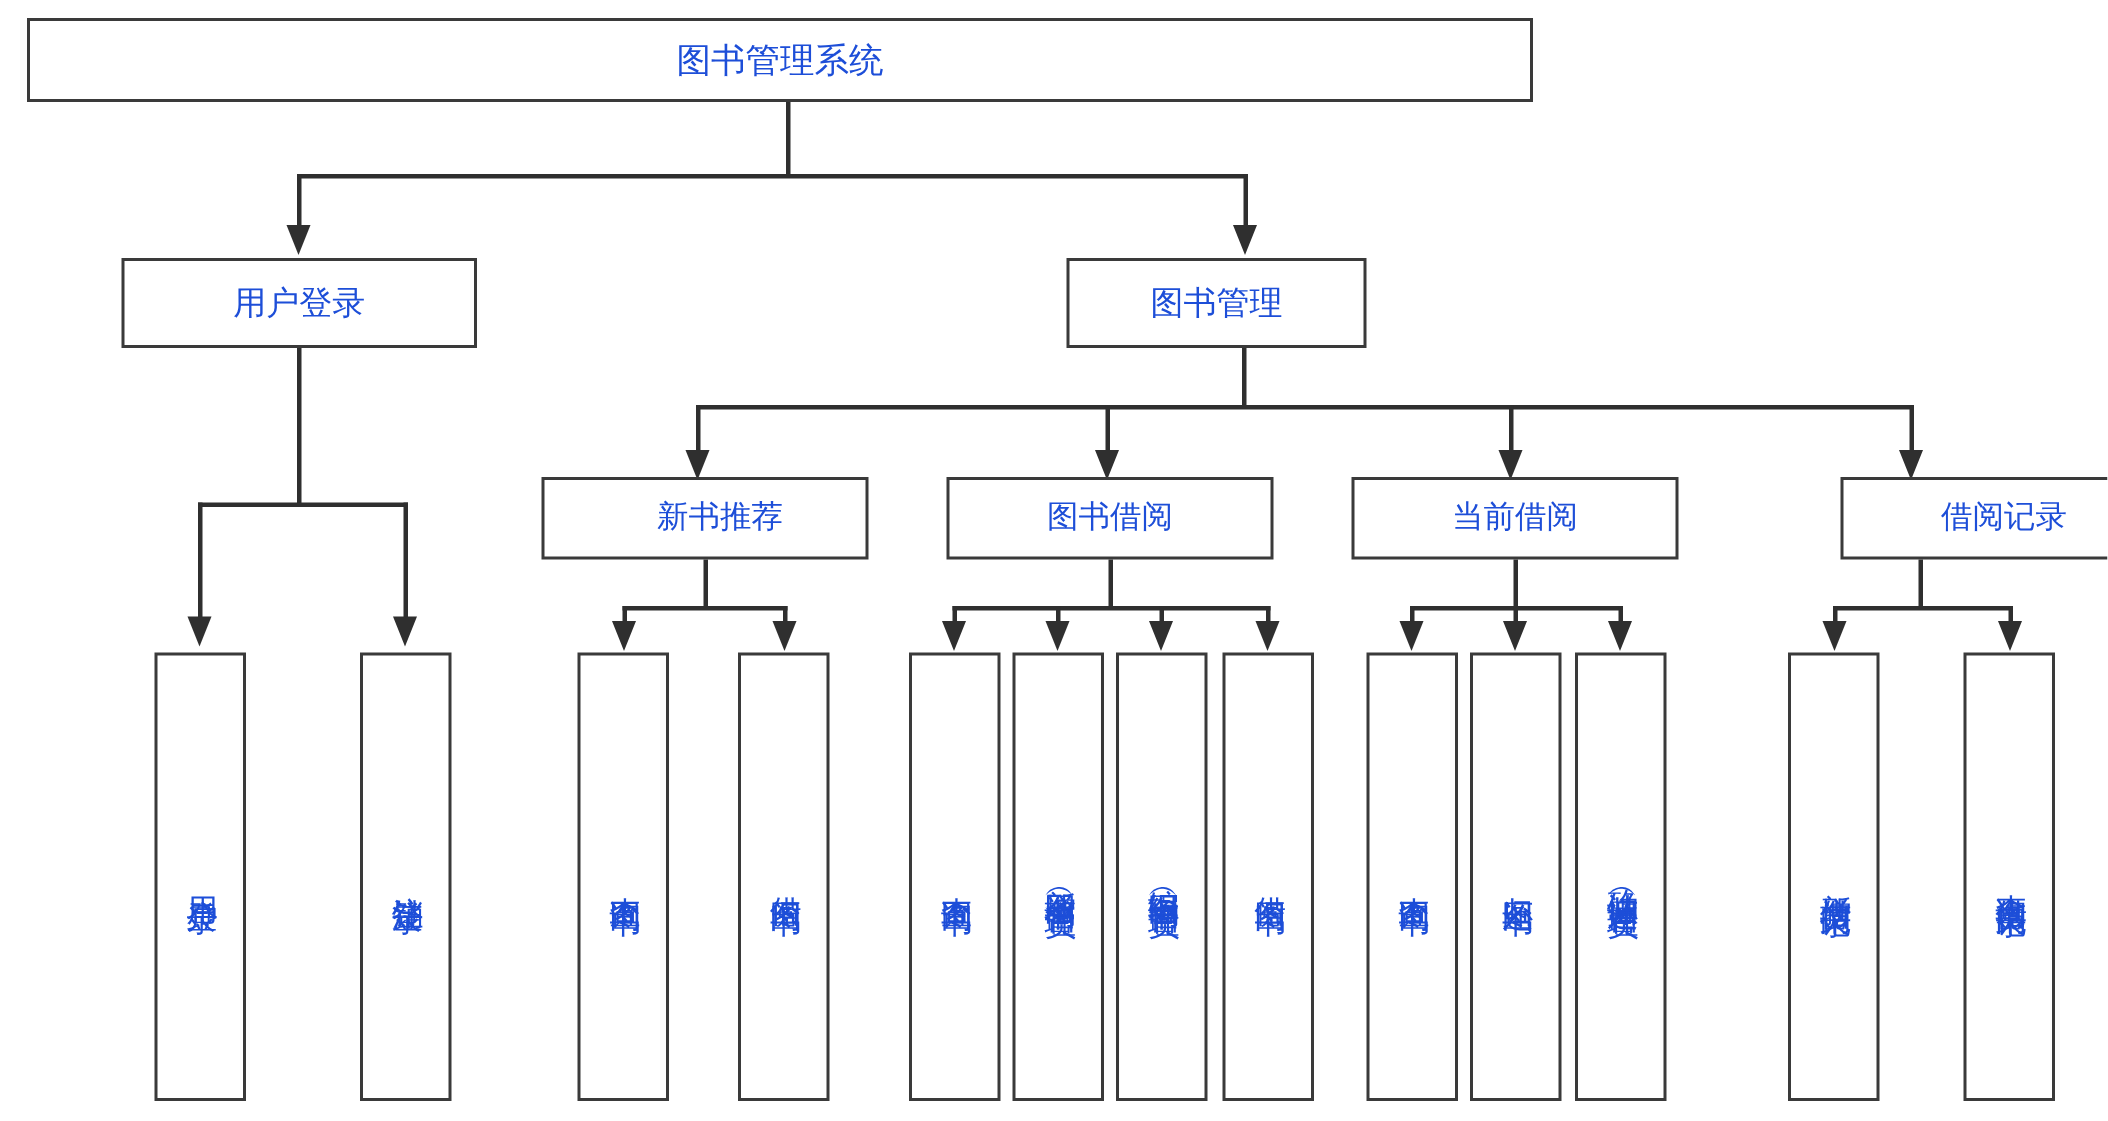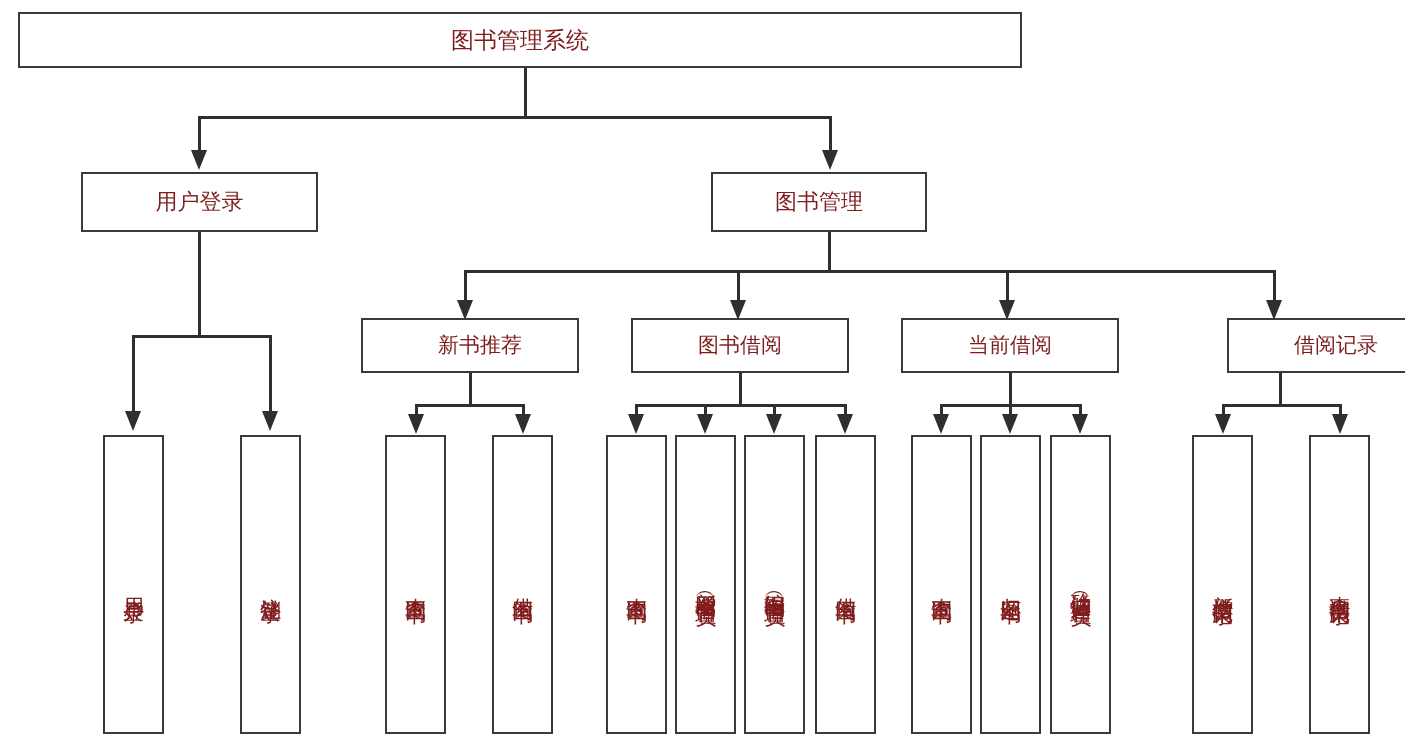--- a/index.html
+++ b/index.html
@@ -18,21 +18,21 @@
     overflow: hidden;
   }
   .node {
     position: absolute;
     box-sizing: border-box;
     border: 2px solid #3a3a3a;
     background: #ffffff;
     display: flex;
     align-items: center;
     justify-content: center;
-    color: #7f1d1d;
+    color: #1d4ed8;
     line-height: 1.08;
   }
   .node.root {
     font-size: 23px;
   }
   .node.lvl1 {
     font-size: 22px;
   }
   .node.lvl2 {
     font-size: 21px;
@@ -88,21 +88,21 @@
   <div class="edge h" style="left:198px; top:116px; width:634px; height:3px;"></div>
   <div class="edge v" style="left:198px; top:116px; width:3px; height:36px;"></div>
   <div class="arrow" style="left:191px; top:150px;"></div>
   <div class="edge v" style="left:829px; top:116px; width:3px; height:36px;"></div>
   <div class="arrow" style="left:822px; top:150px;"></div>
 
   <div class="node lvl1" style="left:81px; top:172px; width:237px; height:60px;">
     <span>用户登录</span>
   </div>
 
-  <div class="node lvl1" style="left:711px; top:172px; width:216px; height:60px;">
+  <div class="node lvl1" style="left:711px; top:172px; width:200px; height:60px;">
     <span>图书管理</span>
   </div>
 
   <div class="edge v" style="left:198px; top:232px; width:3px; height:105px;"></div>
   <div class="edge h" style="left:132px; top:335px; width:140px; height:3px;"></div>
   <div class="edge v" style="left:132px; top:335px; width:3px; height:78px;"></div>
   <div class="arrow" style="left:125px; top:411px;"></div>
   <div class="edge v" style="left:269px; top:335px; width:3px; height:78px;"></div>
   <div class="arrow" style="left:262px; top:411px;"></div>
 

